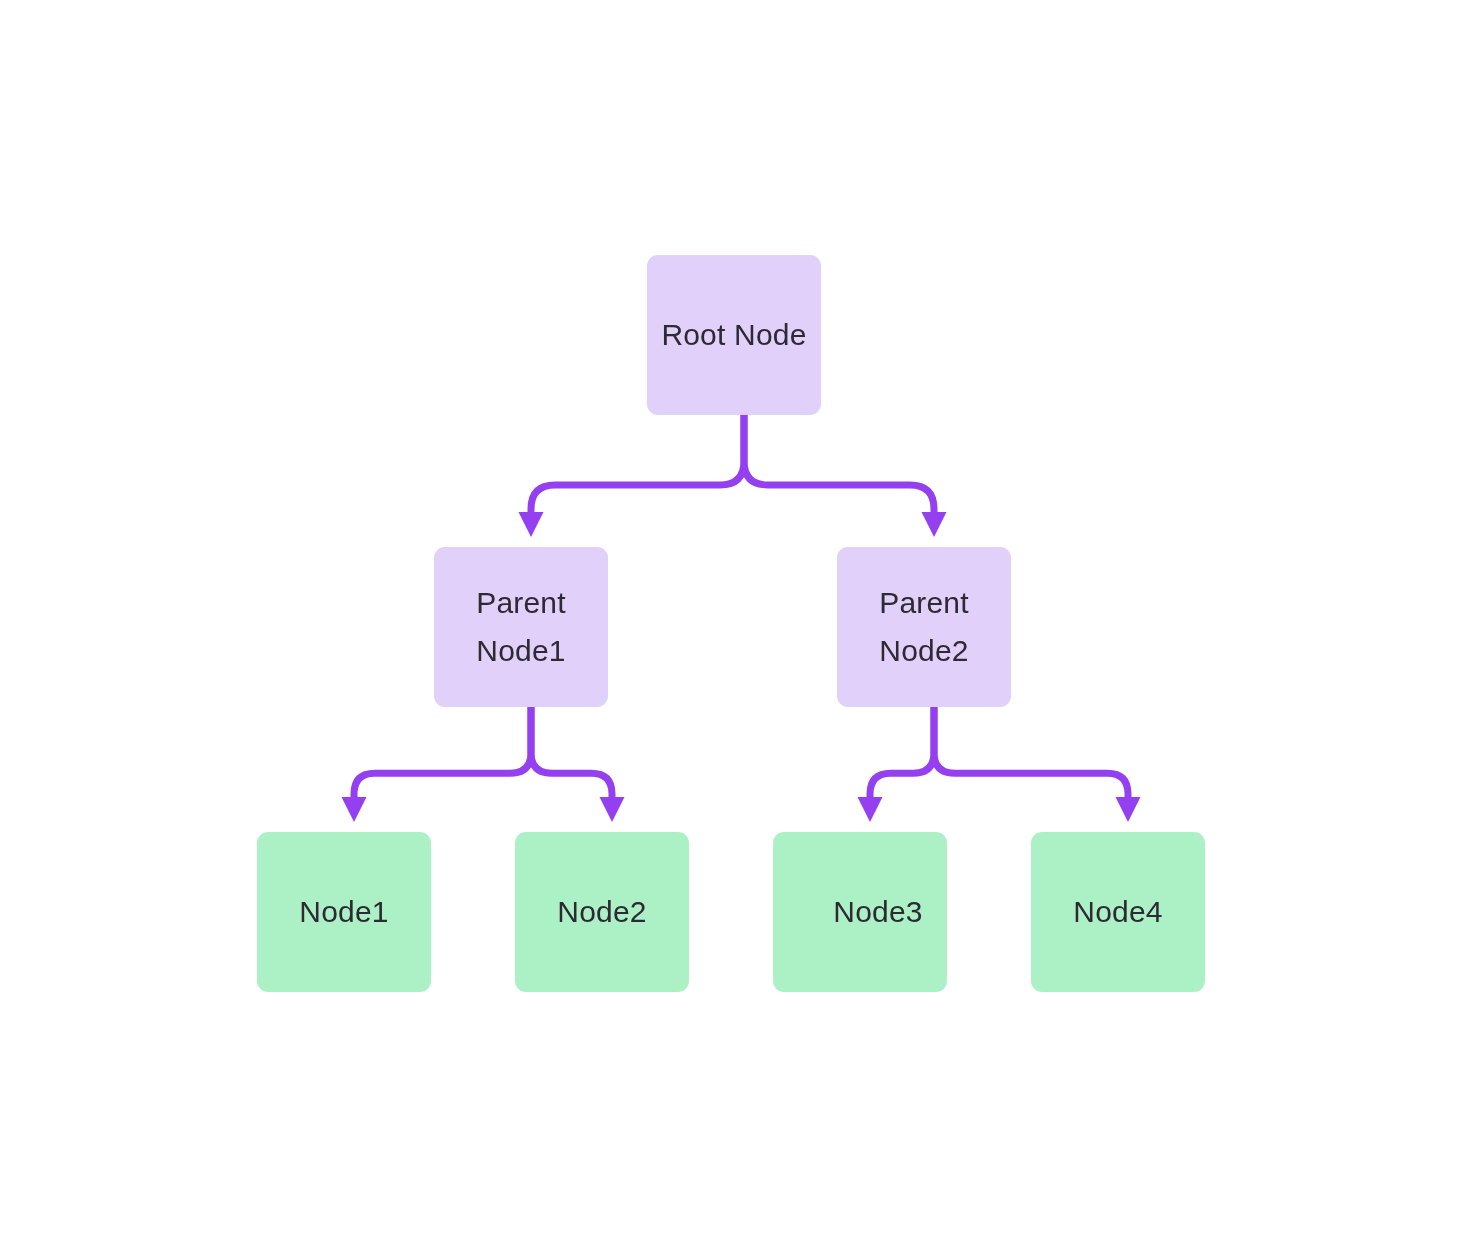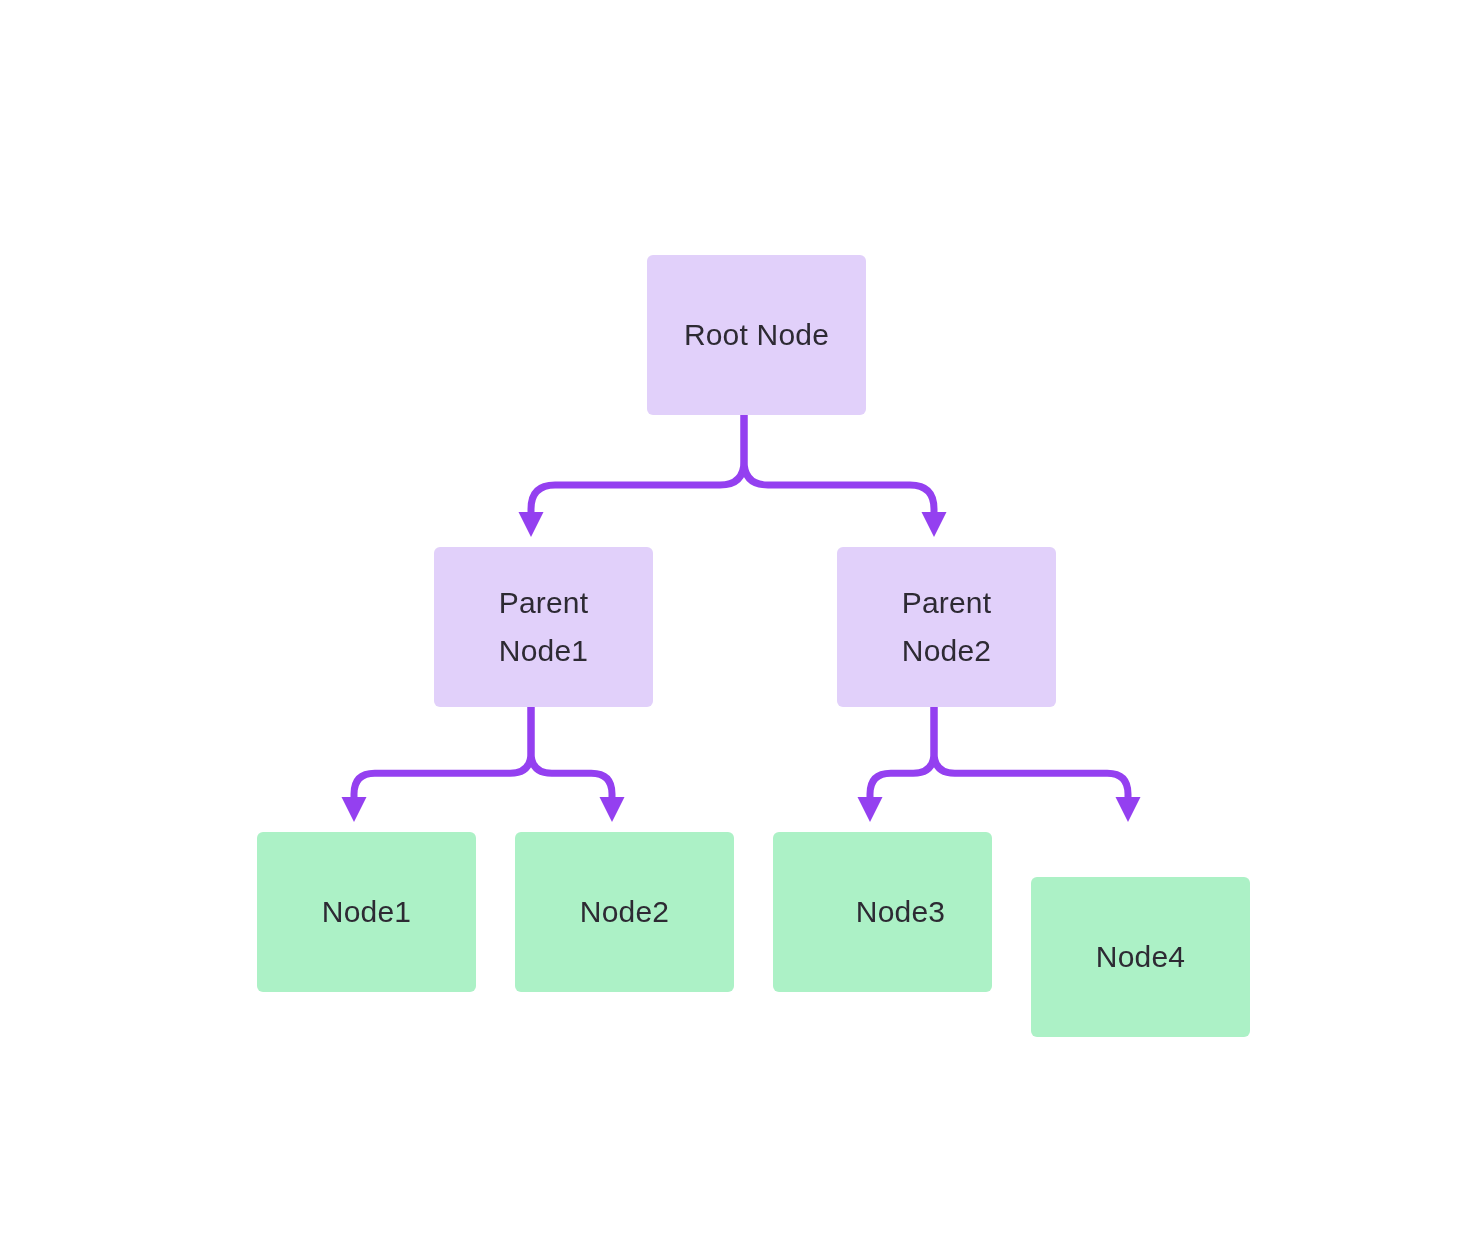--- a/index.html
+++ b/index.html
@@ -12,23 +12,23 @@
     overflow: hidden;
   }
   .edges {
     position: absolute;
     left: 0;
     top: 0;
     pointer-events: none;
   }
   .node {
     position: absolute;
-    width: 219px;
+    width: 174px;
     height: 160px;
-    border-radius: 6px;
+    border-radius: 11px;
     display: flex;
     align-items: center;
     justify-content: center;
     text-align: center;
     box-sizing: border-box;
   }
   .node .label {
     font-size: 30px;
     font-weight: 500;
     letter-spacing: 0.2px;
@@ -38,21 +38,21 @@
   }
   .node.branch { background: var(--branch-fill, #e1d0fa); }
   .node.leaf   { background: var(--leaf-fill, #acf1c6); }
 
   #n-root    { left: 647px;  top: 255px; }
   #n-parent1 { left: 434px;  top: 547px; }
   #n-parent2 { left: 837px;  top: 547px; }
   #n-node1   { left: 257px;  top: 832px; }
   #n-node2   { left: 515px;  top: 832px; }
   #n-node3   { left: 773px;  top: 832px; padding-left: 36px; }
-  #n-node4   { left: 1031px; top: 832px; margin-top: 45px; }
+  #n-node4   { left: 1031px; top: 832px; }
 </style>
 </head>
 <body>
 
 <div class="canvas">
 
   <svg class="edges" id="edge-layer" width="1481" height="1248" viewBox="0 0 1481 1248">
     <defs>
       <marker id="arrowhead" viewBox="0 0 10 10" refX="0.5" refY="5" markerWidth="3.6" markerHeight="4.4" orient="auto">
         <path d="M 0 0 L 10 5 L 0 10 z" id="arrowhead-shape" fill="#9440F0"></path>

